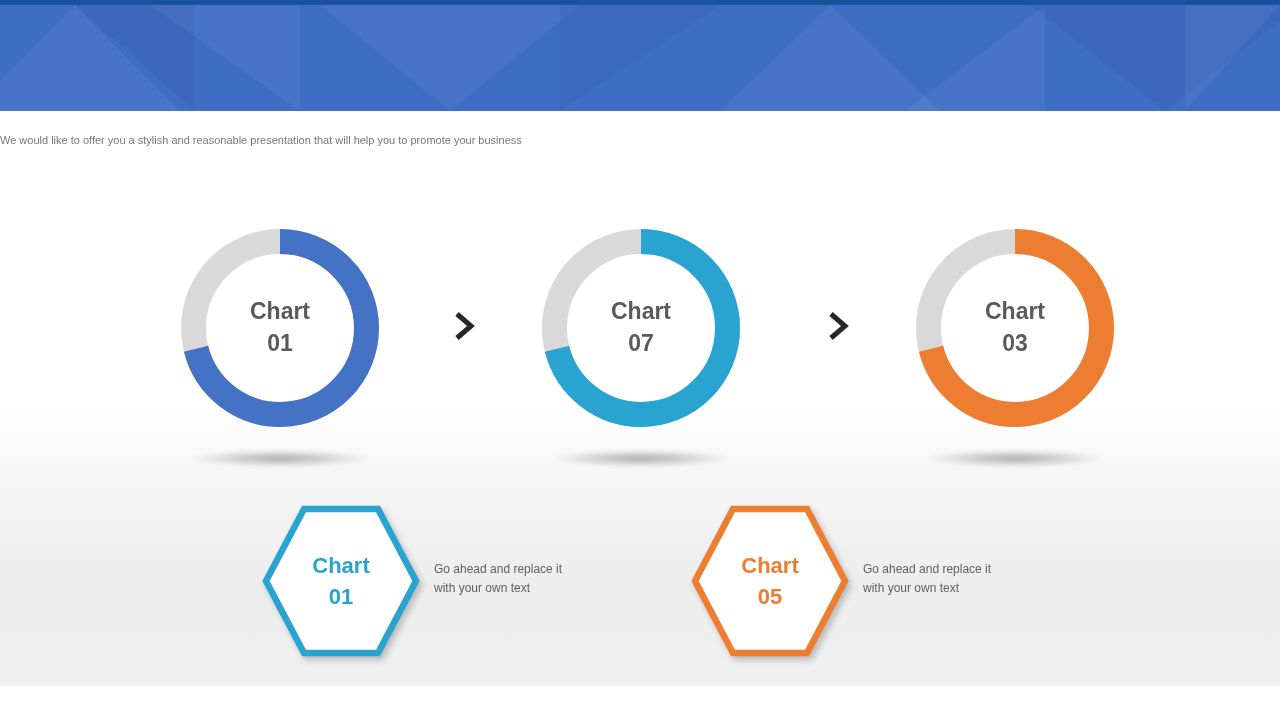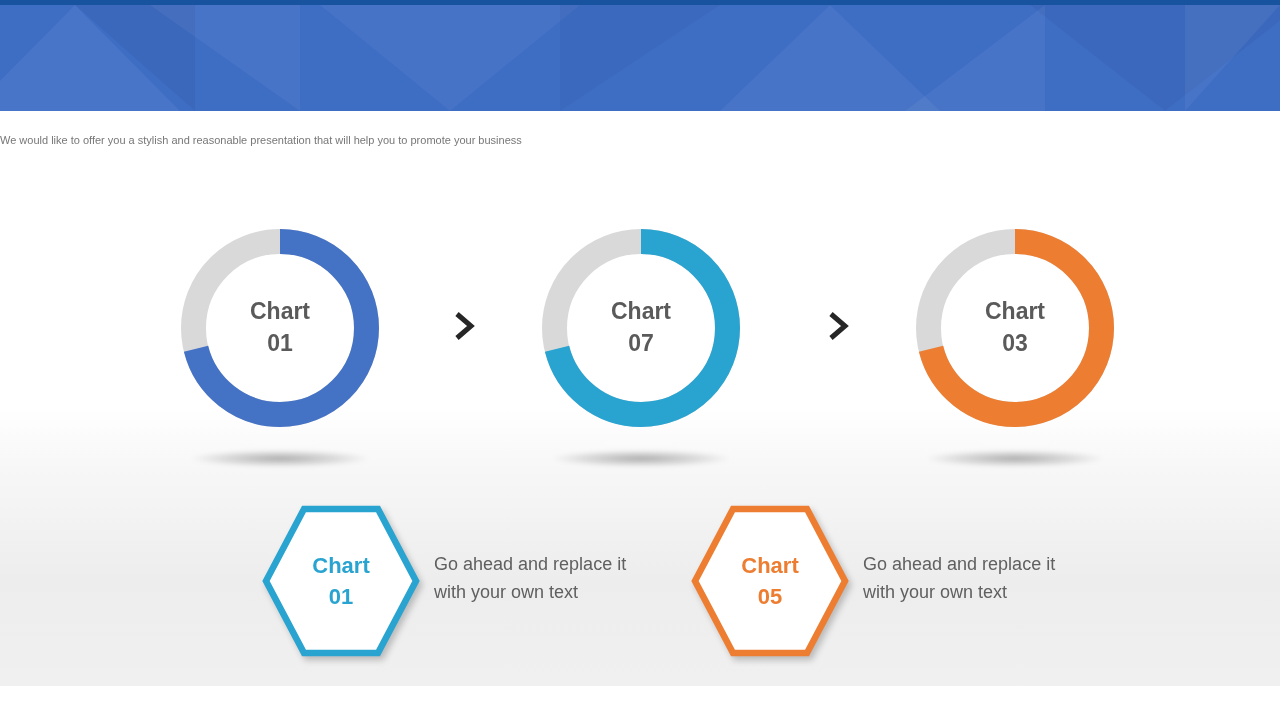--- a/index.html
+++ b/index.html
@@ -152,21 +152,21 @@
     left:0; top:0; width:158px; height:152px;
     display:flex; flex-direction:column;
     align-items:center; justify-content:center;
     font-size:22px; font-weight:bold;
     line-height:1.42;
   }
   .hex-label span { display:block; }
 
   .hex-text {
     margin-left:14px;
-    font-size:18px;
+    font-size:12px;
     color:#606060;
     line-height:1.55;
     white-space:pre-line;
     padding-bottom:4px;
   }
 </style>
 </head>
 <body>
 
 <div id="slide">

